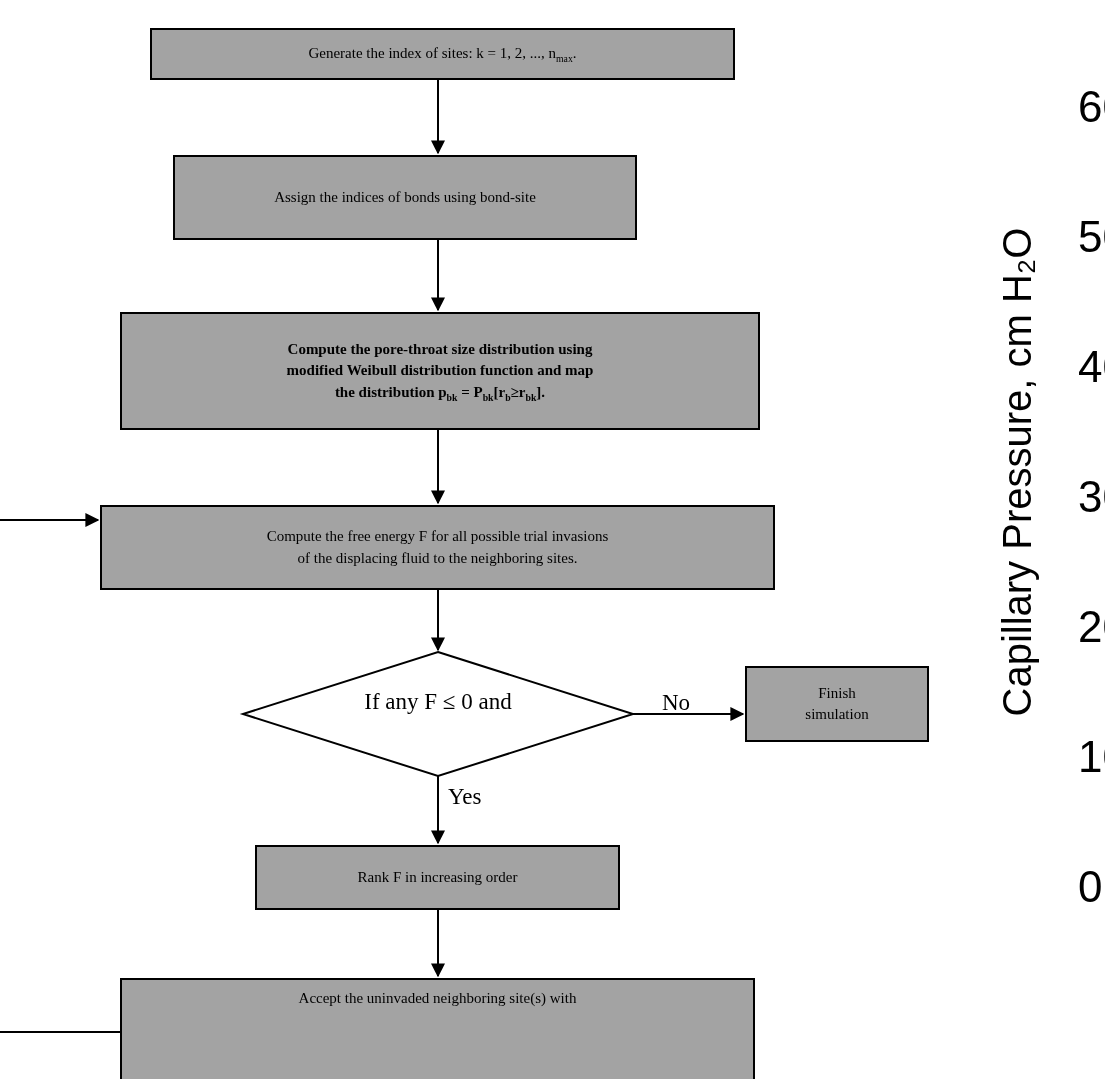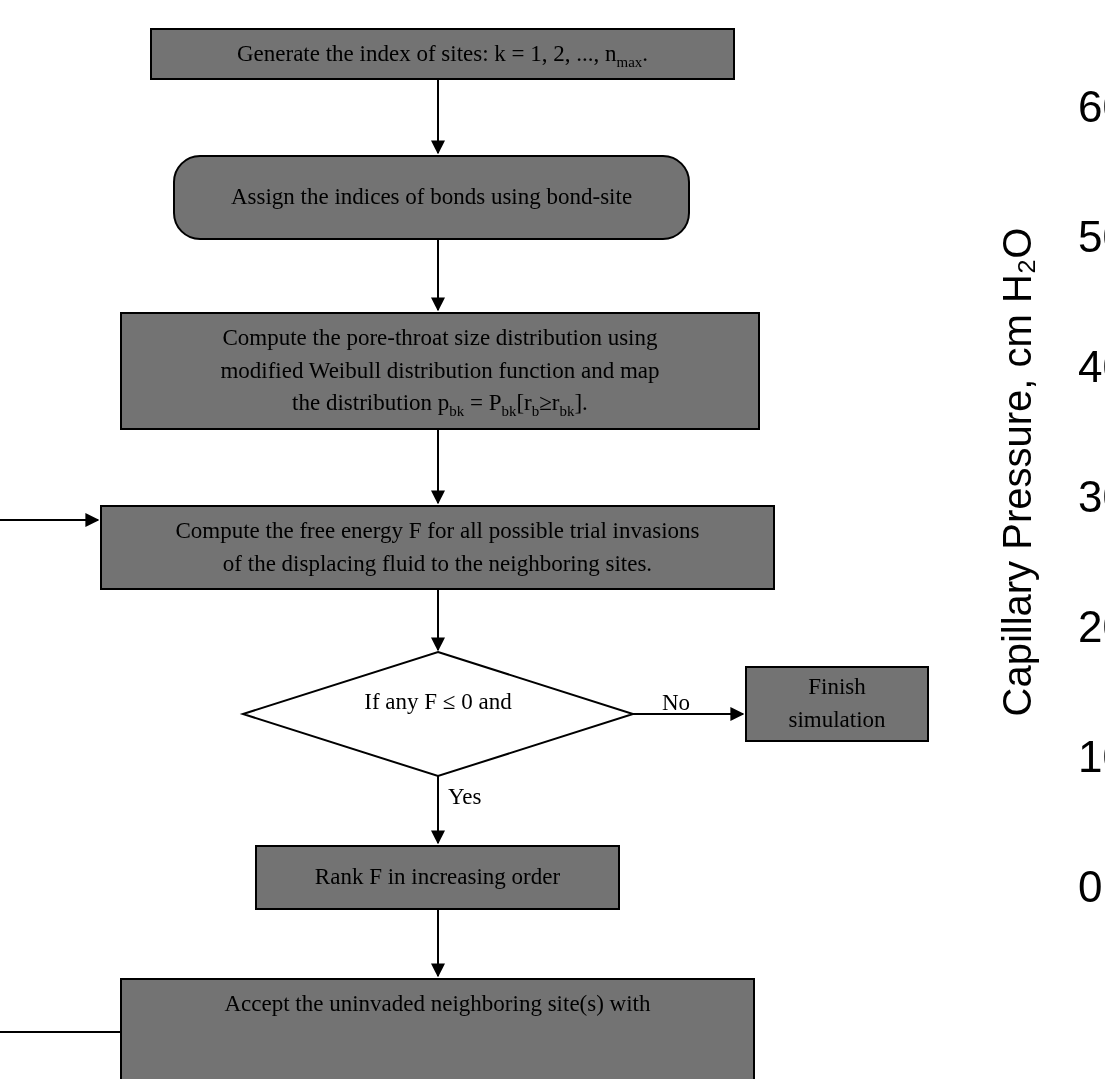--- a/index.html
+++ b/index.html
@@ -10,27 +10,27 @@
     height: 1079px;
     background: #ffffff;
     overflow: hidden;
     color: #000;
     font-family: "Liberation Serif", serif;
   }
   .connectors { position: absolute; left: 0; top: 0; }
   .fbox {
     position: absolute;
     border: 2px solid #000;
-    background: #737373;
+    background: #a3a3a3;
     display: flex;
     flex-direction: column;
     justify-content: center;
     align-items: center;
     text-align: right;
-    font-size: 23px;
+    font-size: 15px;
     line-height: 1.42;
     padding: 2px 6px;
   }
   .fbox.top-align { justify-content: flex-start; padding-top: 8px; }
   .tline { display: block; }
   .dtext {
     position: absolute;
     left: 438px; top: 702px;
     transform: translate(-50%, -50%);
     text-align: center;
@@ -80,25 +80,25 @@
       <path d="M438,776 V843" marker-end="url(#ah)"></path>
       <path d="M438,900 V976" marker-end="url(#ah)"></path>
       <path d="M0,1032 H120"></path>
     </g>
   </svg>
 
   <div class="fbox" style="left:150px; top:28px; width:585px; height:52px;">
       <div class="tline"><span>Generate the index of sites: k = 1, 2, ..., n</span><sub>max</sub><span>.</span></div>
     </div>
 
-  <div class="fbox" style="left:173px; top:155px; width:517px; height:85px;border-radius:27px;">
+  <div class="fbox" style="left:173px; top:155px; width:464px; height:85px;">
       <div class="tline"><span>Assign the indices of bonds using bond-site</span></div>
     </div>
 
-  <div class="fbox" style="left:120px; top:312px; width:640px; height:118px;">
+  <div class="fbox" style="left:120px; top:312px; width:640px; height:118px;font-weight:bold;">
       <div class="tline"><span>Compute the pore-throat size distribution using</span></div>
       <div class="tline"><span>modified Weibull distribution function and map</span></div>
       <div class="tline"><span>the distribution p</span><sub>bk</sub><span> = P</span><sub>bk</sub><span>[r</span><sub>b</sub><span>≥r</span><sub>bk</sub><span>].</span></div>
     </div>
 
   <div class="fbox" style="left:100px; top:505px; width:675px; height:85px;">
       <div class="tline"><span>Compute the free energy F for all possible trial invasions</span></div>
       <div class="tline"><span>of the displacing fluid to the neighboring sites.</span></div>
     </div>
 

